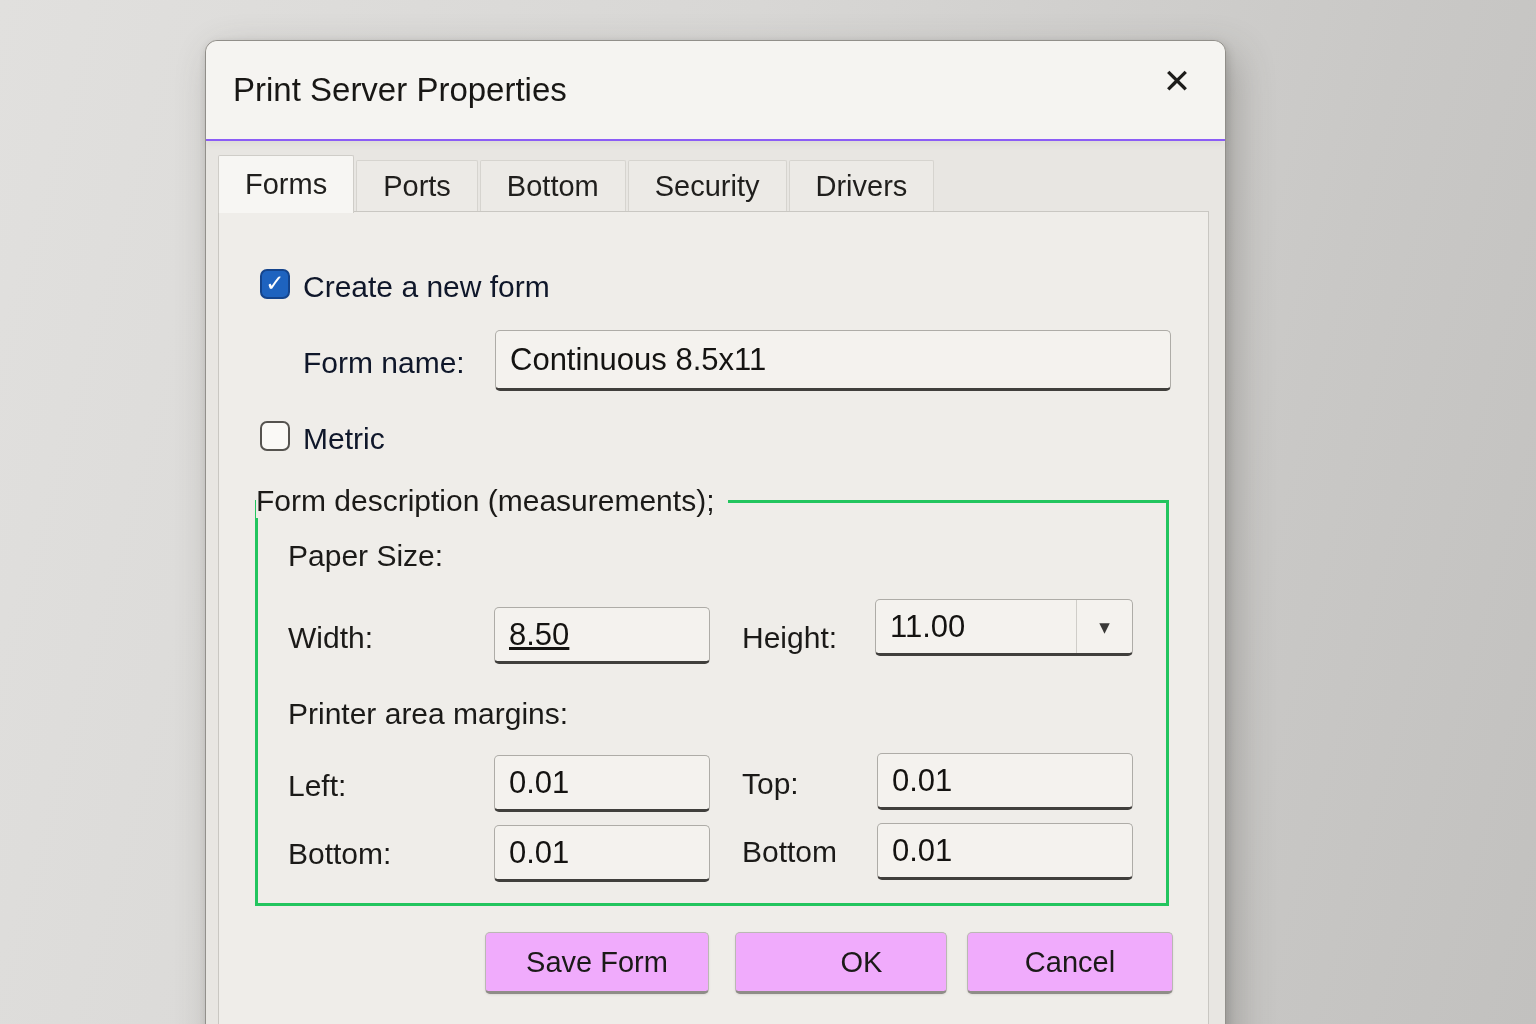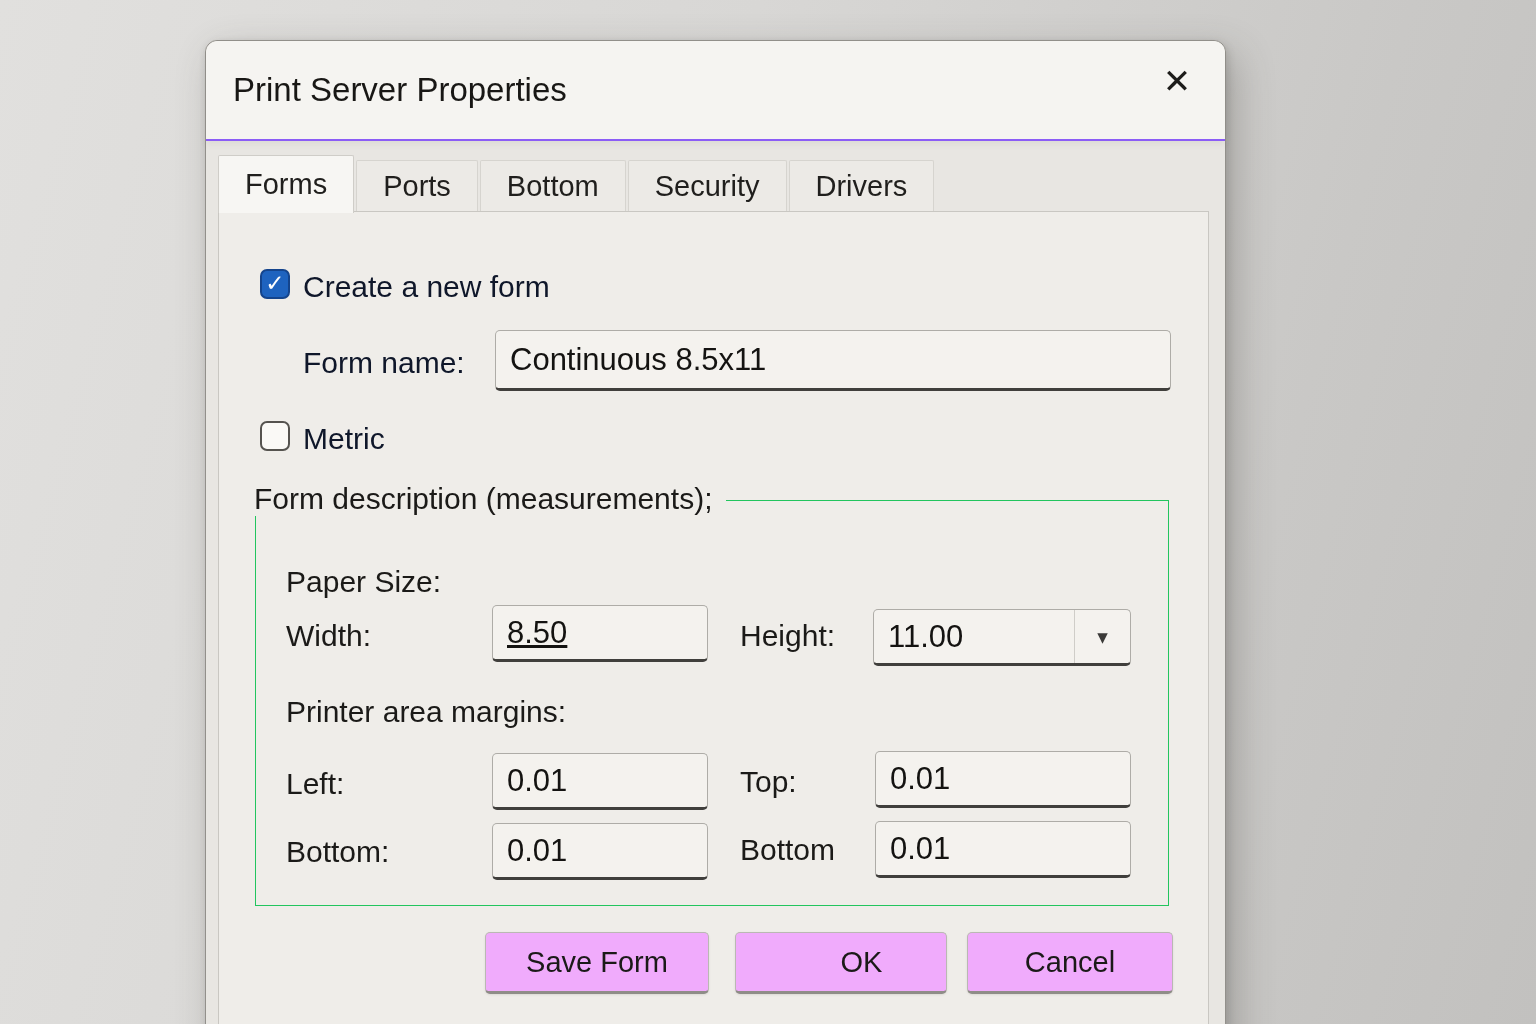--- a/index.html
+++ b/index.html
@@ -101,46 +101,46 @@
     border-radius: 5px;
     font-family: "Liberation Sans", "DejaVu Sans", sans-serif;
     font-size: 31px; color: #141311; padding: 0 14px;
     outline: none;
   }
   .in-formname { left: 276px; top: 118px; width: 676px; height: 61px; }
 
   
   .groupbox {
     position: absolute; left: 36px; top: 288px; width: 914px; height: 406px;
-    border: 1px solid #22c55e;
+    border: 3px solid #22c55e;
   }
   .legend {
     position: absolute; left: -2px; top: -19px;
     background: #efede9; padding-right: 14px;
     font-size: 30px; color: #1b1a18; white-space: nowrap;
   }
   .g-label { position: absolute; font-size: 30px; white-space: nowrap; }
-  .lbl-papersize { left: 30px; top: 64px; }
+  .lbl-papersize { left: 30px; top: 36px; }
   .lbl-width    { left: 30px; top: 118px; }
   .lbl-height   { left: 484px; top: 118px; }
   .lbl-margins  { left: 30px; top: 194px; }
   .lbl-left     { left: 30px; top: 266px; }
   .lbl-top      { left: 484px; top: 264px; }
   .lbl-bottom-l { left: 30px; top: 334px; }
   .lbl-bottom-r { left: 484px; top: 332px; }
 
   .in-width  { left: 236px; top: 104px; width: 216px; height: 57px; text-decoration: underline; }
   .in-left   { left: 236px; top: 252px; width: 216px; height: 57px; }
   .in-bottoml{ left: 236px; top: 322px; width: 216px; height: 57px; }
   .in-top    { left: 619px; top: 250px; width: 256px; height: 57px; }
   .in-bottomr{ left: 619px; top: 320px; width: 256px; height: 57px; }
 
   
   .combo {
-    position: absolute; left: 617px; top: 108px; width: 258px; height: 57px;
+    position: absolute; left: 617px; top: 96px; width: 258px; height: 57px;
     background: #f4f2ee;
     border: 1px solid #aeaca7; border-bottom: 3px solid #403f3c;
     border-radius: 5px; display: flex;
   }
   .combo-value {
     flex: 1; border: none; background: transparent; outline: none;
     font-family: "Liberation Sans", "DejaVu Sans", sans-serif;
     font-size: 31px; color: #141311; padding: 0 14px; min-width: 0;
   }
   .combo-arrow {

